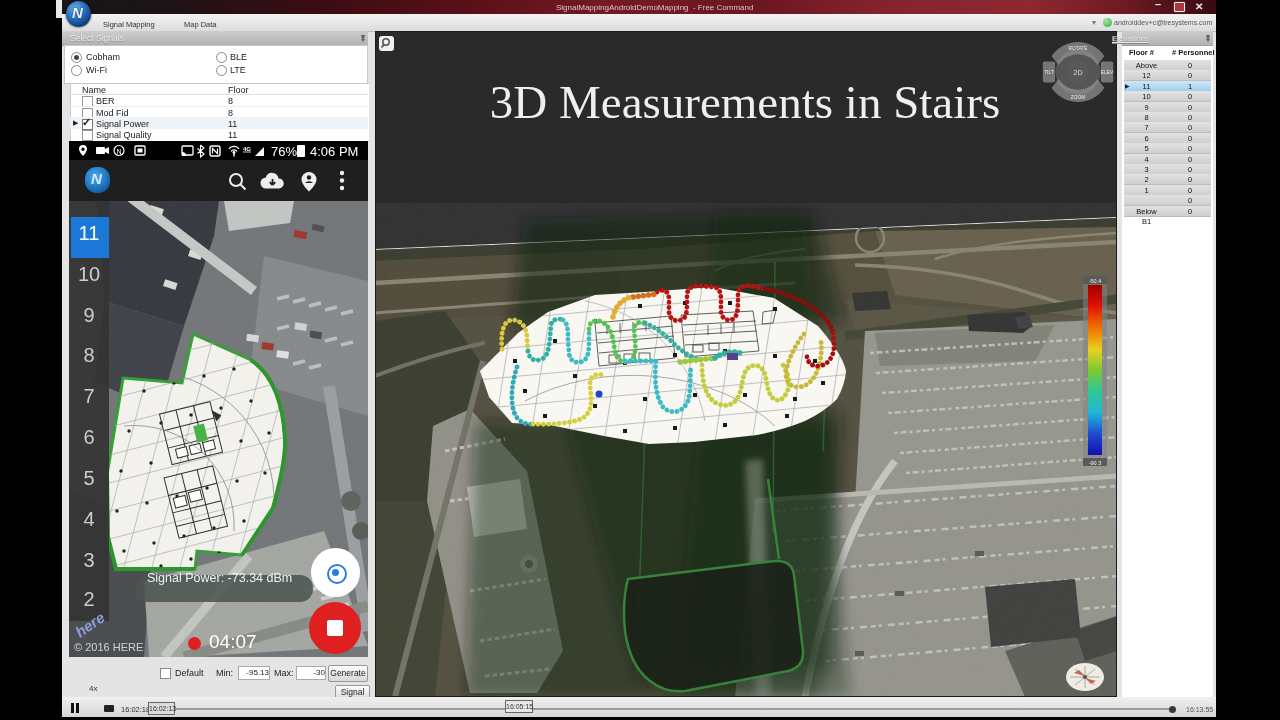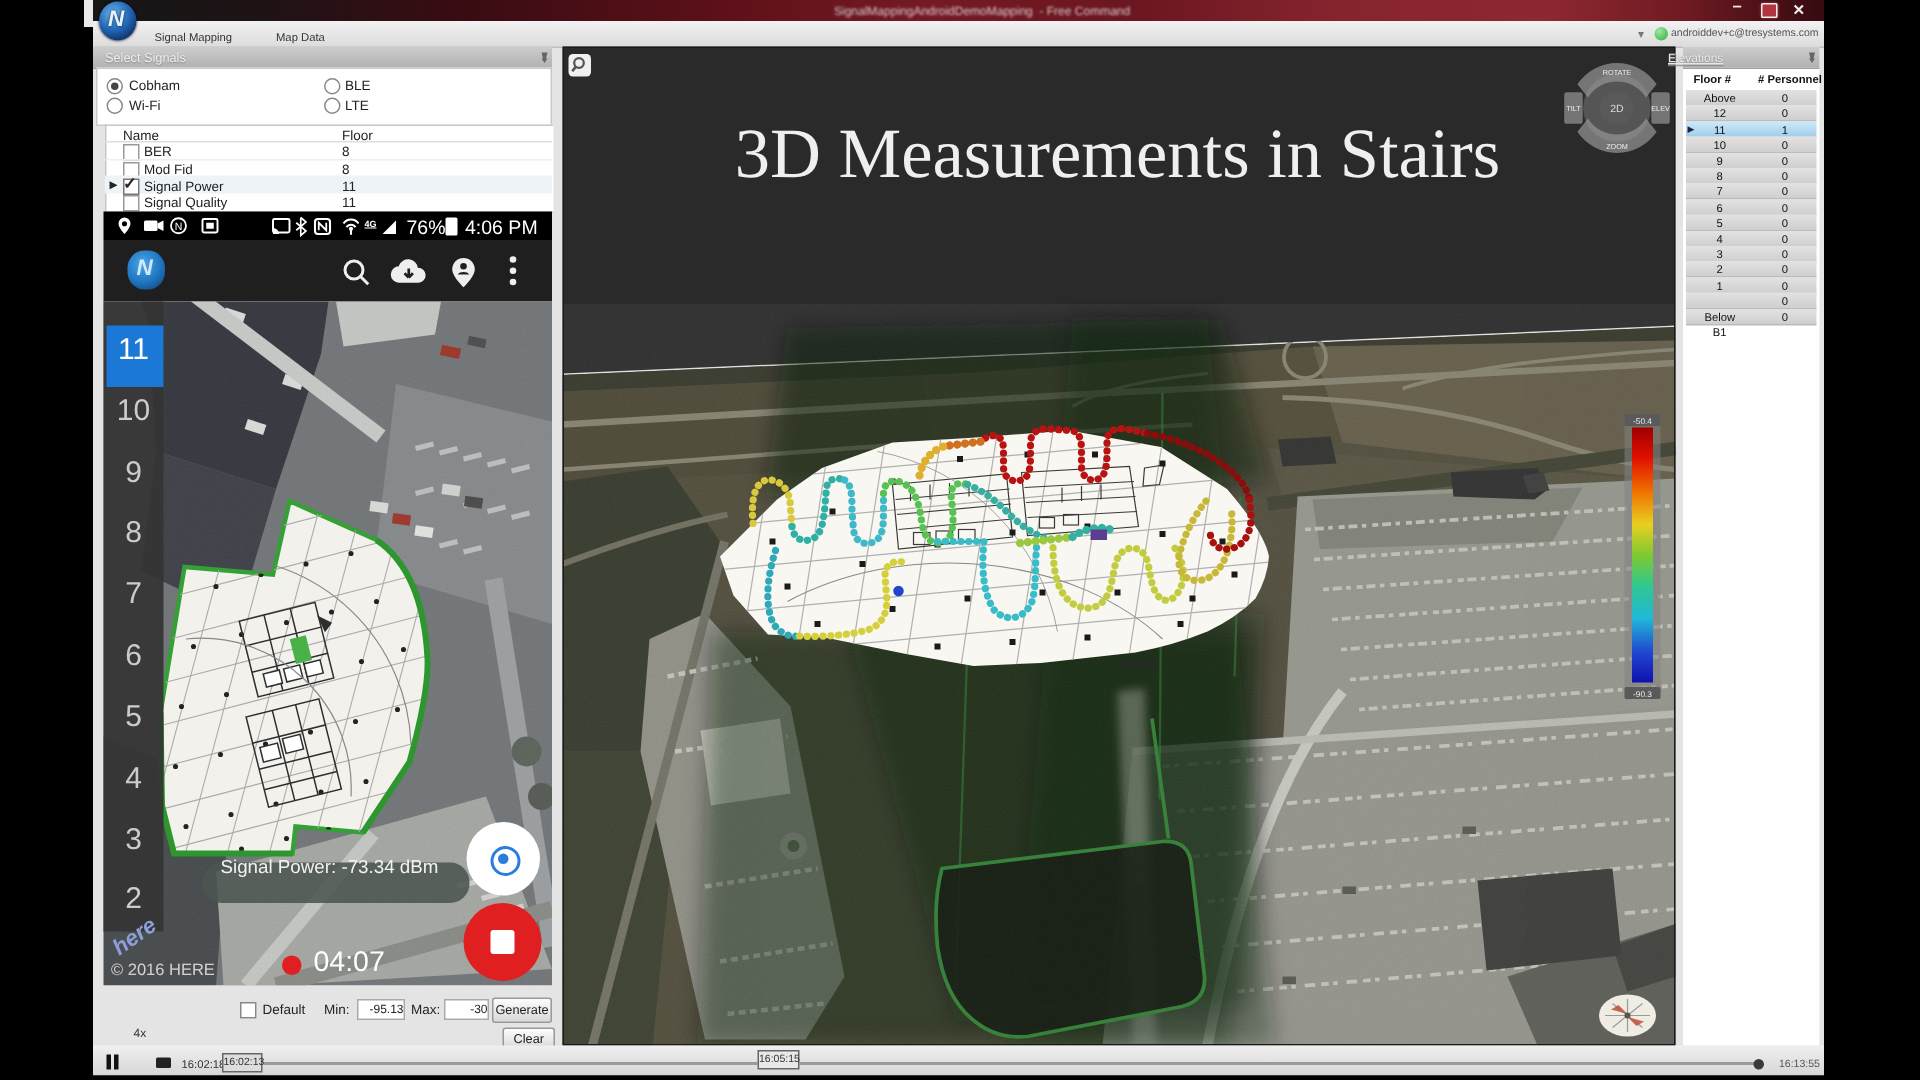--- a/index.html
+++ b/index.html
@@ -295,21 +295,21 @@
 <div class="abs" style="left:74px;top:641px;font-size:11px;color:#e8e8e8;opacity:.85;">© 2016 HERE</div>
 
 <div class="abs" style="left:62px;top:657px;width:306px;height:46px;background:#e4e4e4;"></div>
 <div class="abs" style="left:160px;top:668px;width:9px;height:9px;border:1px solid #888;background:#fff;"></div>
 <div class="abs" style="left:175px;top:668px;font-size:9px;color:#222;">Default</div>
 <div class="abs" style="left:216px;top:668px;font-size:9px;color:#222;">Min:</div>
 <div class="abs" style="left:238px;top:666px;width:30px;height:12px;background:#fff;border:1px solid #aaa;font-size:8px;color:#222;text-align:right;line-height:12px;">-95.13</div>
 <div class="abs" style="left:274px;top:668px;font-size:9px;color:#222;">Max:</div>
 <div class="abs" style="left:296px;top:666px;width:28px;height:12px;background:#fff;border:1px solid #aaa;font-size:8px;color:#222;text-align:right;line-height:12px;">-30</div>
 <div class="abs" style="left:328px;top:665px;width:38px;height:15px;background:linear-gradient(#fdfdfd,#d8d8d8);border:1px solid #999;border-radius:2px;font-size:8.5px;color:#222;text-align:center;line-height:14px;">Generate</div>
-<div class="abs" style="left:335px;top:685px;width:33px;height:13px;background:linear-gradient(#fdfdfd,#d8d8d8);border:1px solid #999;border-radius:2px;font-size:8.5px;color:#222;text-align:center;line-height:12px;">Clear</div>
+<div class="abs" style="left:335px;top:685px;width:33px;height:13px;background:linear-gradient(#fdfdfd,#d8d8d8);border:1px solid #999;border-radius:2px;font-size:8.5px;color:#222;text-align:center;line-height:12px;">Signal</div>
 
 <svg class="abs" style="left:375px;top:31px;" width="742" height="666" viewBox="0 0 742 666">
 <defs>
         <filter id="nz">
           <feTurbulence type="fractalNoise" baseFrequency="0.75" numOctaves="3" stitchTiles="stitch"></feTurbulence>
           <feColorMatrix type="saturate" values="0"></feColorMatrix>
           <feComponentTransfer>
             <feFuncA type="linear" slope="0" intercept="0.55"></feFuncA>
           </feComponentTransfer>
         </filter>

